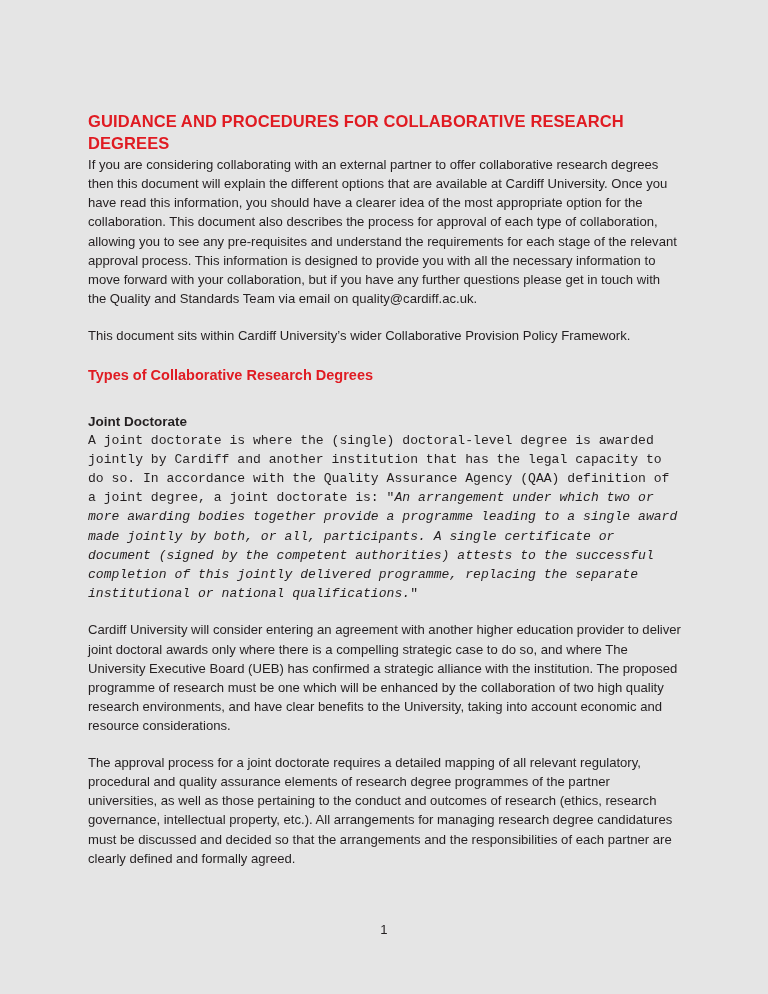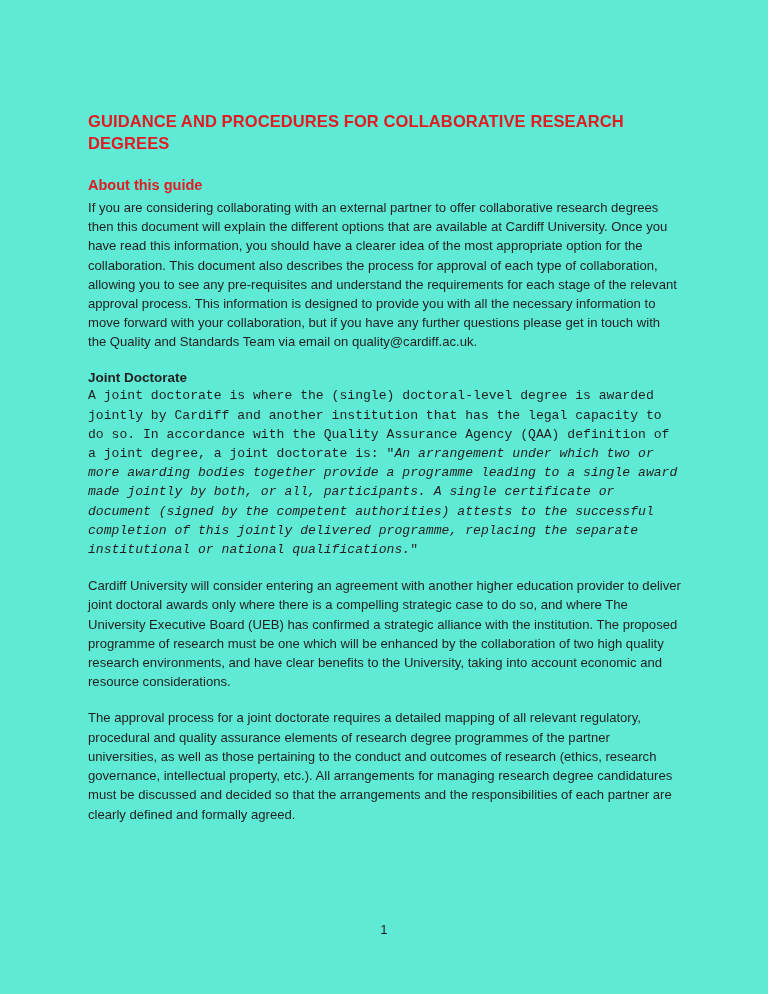--- a/index.html
+++ b/index.html
@@ -11,21 +11,21 @@
     width: 768px;
     height: 994px;
     font-family: "Liberation Sans", sans-serif;
     color: #231f20;
     overflow: hidden;
   }
   .page {
     position: relative;
     width: 768px;
     height: 994px;
-    background: #5eead4;
+    background: #e5e5e5;
     box-sizing: border-box;
   }
   .content {
     position: absolute;
     left: 88px;
     top: 110px;
     width: 593px;
   }
   .doc-title {
     color: #E01B22;
@@ -40,21 +40,21 @@
     font-size: 14.5px;
     font-weight: bold;
     line-height: 1.32;
     margin: 21px 0 3px 0;
   }
   .h3 {
     color: #231f20;
     font-size: 13.5px;
     font-weight: bold;
     line-height: 1.32;
-    margin: 17px 0 0 0;
+    margin: 28px 0 0 0;
   }
   p.body {
     font-size: 13.1px;
     line-height: 19.2px;
     margin: 0 0 0 0;
     color: #231f20;
     text-align: left;
   }
   p.body + p.body {
     margin-top: 17px;
@@ -82,25 +82,26 @@
 </style>
 </head>
 <body>
 
 <div class="page">
 
   <div class="content">
 
     <h1 class="doc-title">GUIDANCE AND PROCEDURES FOR COLLABORATIVE RESEARCH DEGREES</h1>
 
-    <h2 class="h2">About this guide</h2>
 
     <p class="body after-h2">If you are considering collaborating with an external partner to offer collaborative research degrees then this document will explain the different options that are available at Cardiff University. Once you have read this information, you should have a clearer idea of the most appropriate option for the collaboration. This document also describes the process for approval of each type of collaboration, allowing you to see any pre-requisites and understand the requirements for each stage of the relevant approval process. This information is designed to provide you with all the necessary information to move forward with your collaboration, but if you have any further questions please get in touch with the Quality and Standards Team via email on quality@cardiff.ac.uk.</p>
 
+    <p class="body">This document sits within Cardiff University’s wider Collaborative Provision Policy Framework.</p>
 
+    <h2 class="h2">Types of Collaborative Research Degrees</h2>
 
 
     <h3 class="h3">Joint Doctorate</h3>
 
     <p class="body after-h3"><span>A joint doctorate is where the (single) doctoral-level degree is awarded jointly by Cardiff and another institution that has the legal capacity to do so. In accordance with the Quality Assurance Agency (QAA) definition of a joint degree, a joint doctorate is: "</span><em class="quote">An arrangement under which two or more awarding bodies together provide a programme leading to a single award made jointly by both, or all, participants. A single certificate or document (signed by the competent authorities) attests to the successful completion of this jointly delivered programme, replacing the separate institutional or national qualifications.</em><span>"</span></p>
 
     <p class="body">Cardiff University will consider entering an agreement with another higher education provider to deliver joint doctoral awards only where there is a compelling strategic case to do so, and where The University Executive Board (UEB) has confirmed a strategic alliance with the institution. The proposed programme of research must be one which will be enhanced by the collaboration of two high quality research environments, and have clear benefits to the University, taking into account economic and resource considerations.</p>
 
     <p class="body">The approval process for a joint doctorate requires a detailed mapping of all relevant regulatory, procedural and quality assurance elements of research degree programmes of the partner universities, as well as those pertaining to the conduct and outcomes of research (ethics, research governance, intellectual property, etc.). All arrangements for managing research degree candidatures must be discussed and decided so that the arrangements and the responsibilities of each partner are clearly defined and formally agreed.</p>
 

